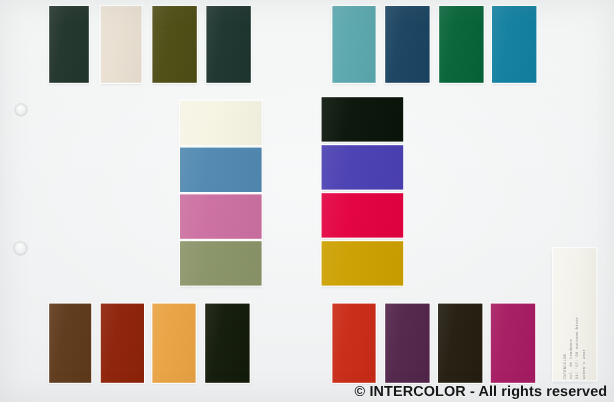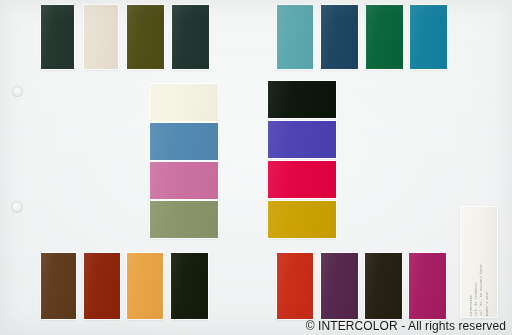--- a/index.html
+++ b/index.html
@@ -88,21 +88,21 @@
     bottom: 2px;
     text-align: right;
     font-family: "Liberation Sans", sans-serif;
     font-size: 12px;
     font-weight: bold;
     color: #111111;
     letter-spacing: 0.1px;
     text-shadow: 0 1px 0 rgba(255,255,255,0.75);
   }
   #copyright .mark {
-    font-weight: normal;
+    font-weight: bold;
   }
 </style>
 </head>
 <body>
 
 <div id="page">
 
   <div id="paper-texture"></div>
 
   <div class="punch-hole" style="left:12px; top:86px; width:11px; height:11px;"></div>

